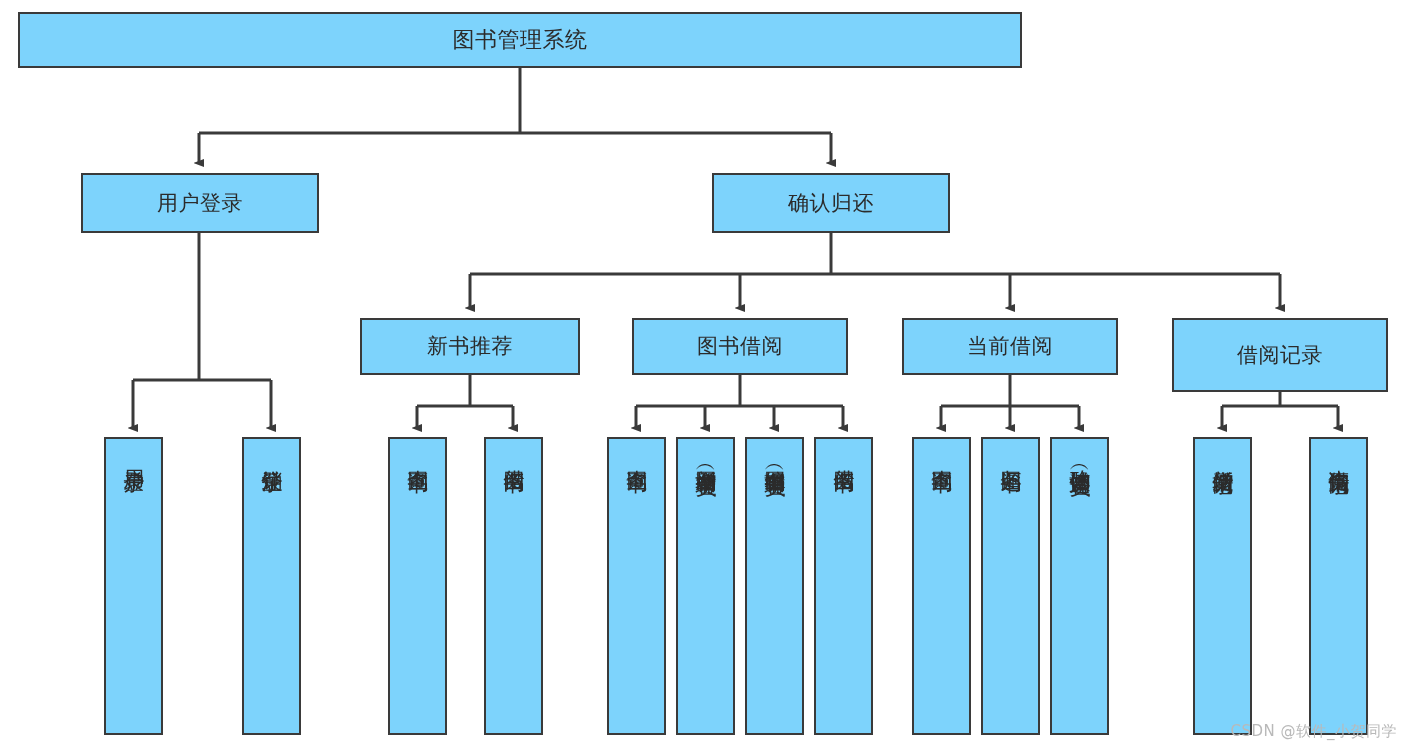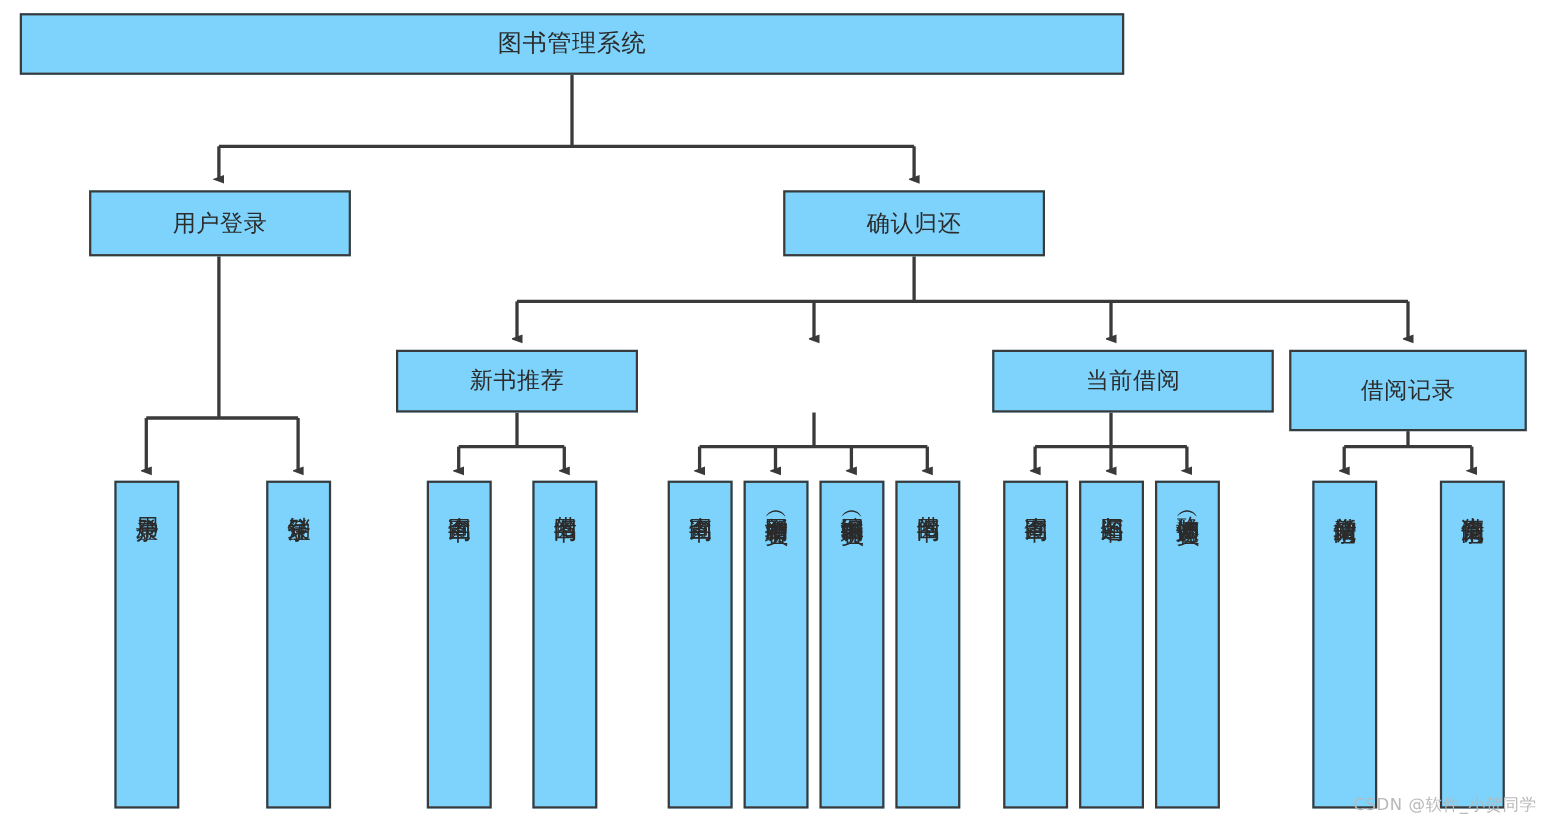--- a/index.html
+++ b/index.html
@@ -136,21 +136,24 @@
   <div class="node horiz" style="left:81px; top:173px; width:238px; height:60px;">
     <span class="label">用户登录</span>
   </div>
   <div class="node horiz" style="left:712px; top:173px; width:238px; height:60px;">
     <span class="label">确认归还</span>
   </div>
 
   <div class="node horiz" style="left:360px; top:318px; width:220px; height:57px;justify-content:center;">
     <span class="label">新书推荐</span>
   </div>
-  <div class="node horiz" style="left:902px; top:318px; width:256px; height:57px;">
+  <div class="node horiz" style="left:632px; top:318px; width:216px; height:57px;">
+    <span class="label">图书借阅</span>
+  </div>
+  <div class="node horiz" style="left:902px; top:318px; width:216px; height:57px;">
     <span class="label">当前借阅</span>
   </div>
   <div class="node horiz" style="left:1172px; top:318px; width:216px; height:74px;">
     <span class="label">借阅记录</span>
   </div>
 
   <div class="node vert" style="left:104px; top:437px; width:59px; height:298px;">
     <span class="label">用户登录</span>
   </div>
   <div class="node vert" style="left:242px; top:437px; width:59px; height:298px;">

